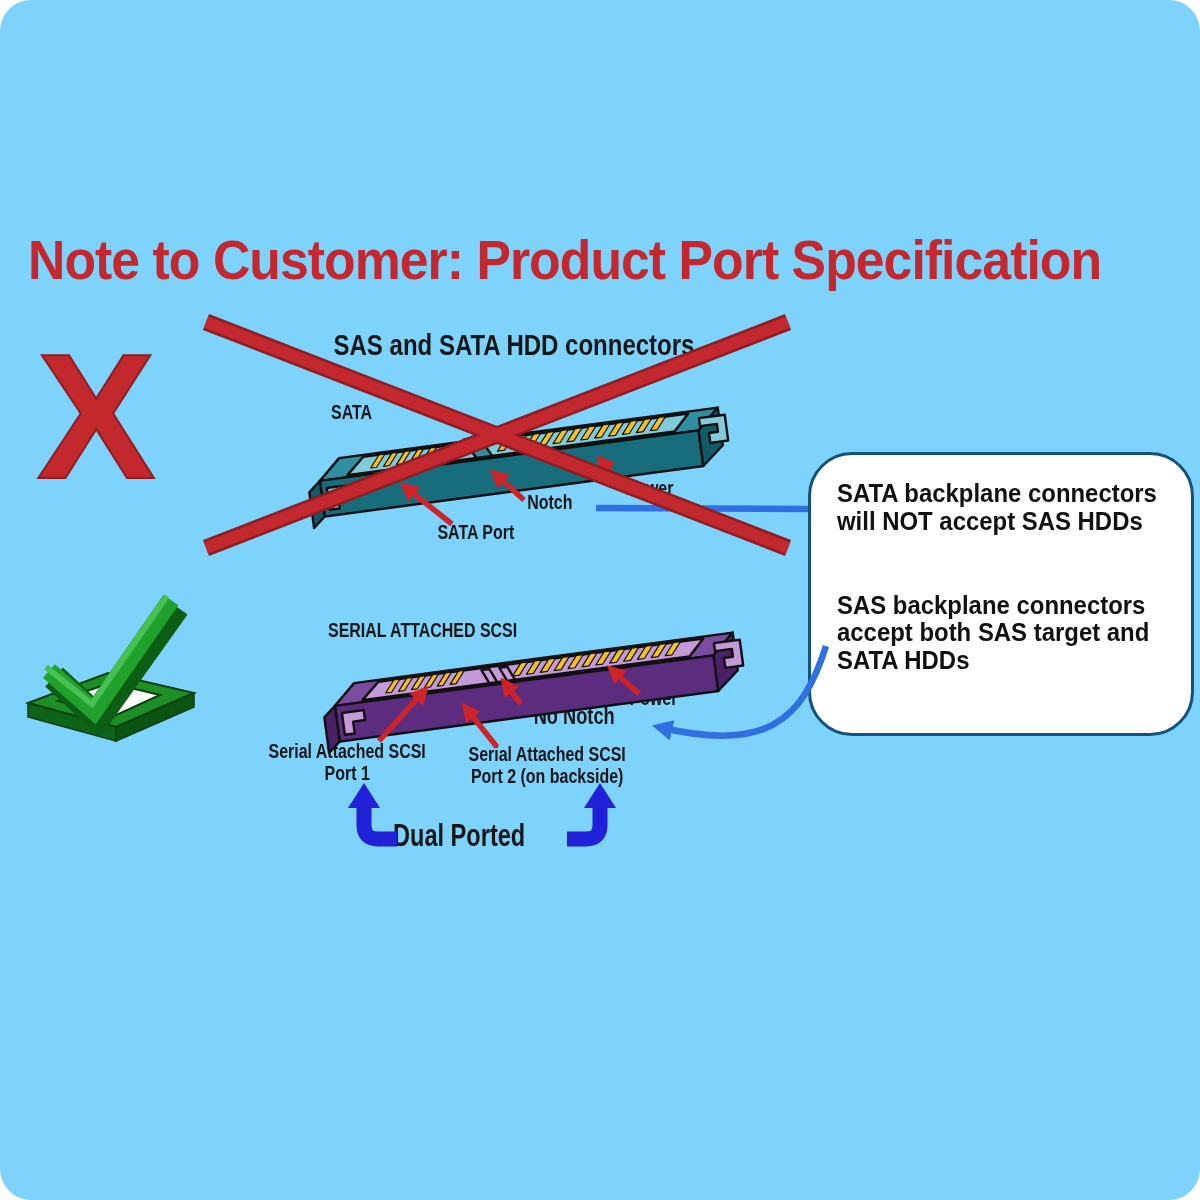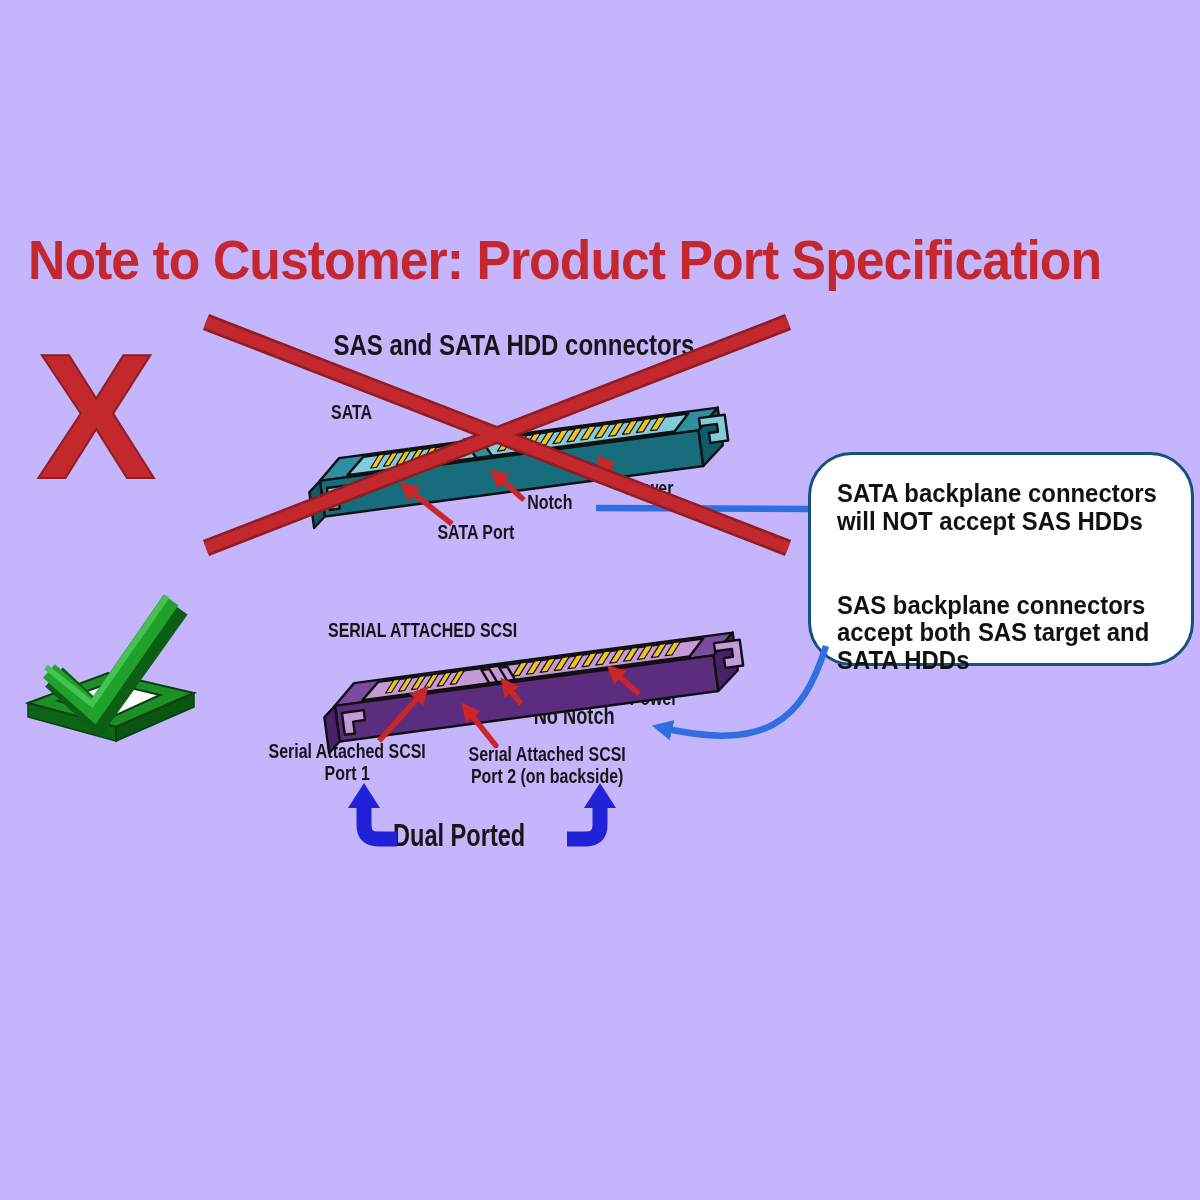--- a/index.html
+++ b/index.html
@@ -1,17 +1,17 @@
 <!DOCTYPE html>
 <html><head>
 <meta charset="utf-8">
 <style>
   html,body { margin:0; padding:0; background:#ffffff; }
   body { width:1200px; height:1200px; font-family:"Liberation Sans", sans-serif; }
-  .canvas { position:relative; width:1200px; height:1200px; background:#c4b5fd; overflow:hidden; }
+  .canvas { position:relative; width:1200px; height:1200px; background:#7dd3fc; overflow:hidden;border-radius:31px; }
   .abs { position:absolute; }
 
   .title {
     left:28px; top:228px;
     font-size:55px; font-weight:bold; color:#c4282e;
     letter-spacing:-1px; white-space:nowrap;
     transform:scaleX(0.94); transform-origin:left top;
   }
 
   .sec-heading {
@@ -23,21 +23,21 @@
   
   .lbl {
     font-weight:bold; color:#161616; white-space:nowrap;
     transform-origin:left top;
   }
   .lbl.left { transform:scaleX(0.76); }
   .lbl.ctr  { text-align:center; transform:translateX(-50%) scaleX(0.76); }
   .lbl .ln { line-height:22px; }
 
   .callout {
-    left:808px; top:452px; width:386px; height:214px;
+    left:808px; top:452px; width:386px; height:284px;
     background:#ffffff; border:3px solid #15517f; border-radius:44px;
     box-sizing:border-box; z-index:10;
   }
   .callout p {
     margin:0 0 0 26px; font-size:26px; font-weight:bold; color:#111;
     line-height:1.07; white-space:pre-line;
     transform:scaleX(0.92); transform-origin:left top;
   }
   .callout p.first { margin-top:25px; }
   .callout p.second { margin-top:56px; }

